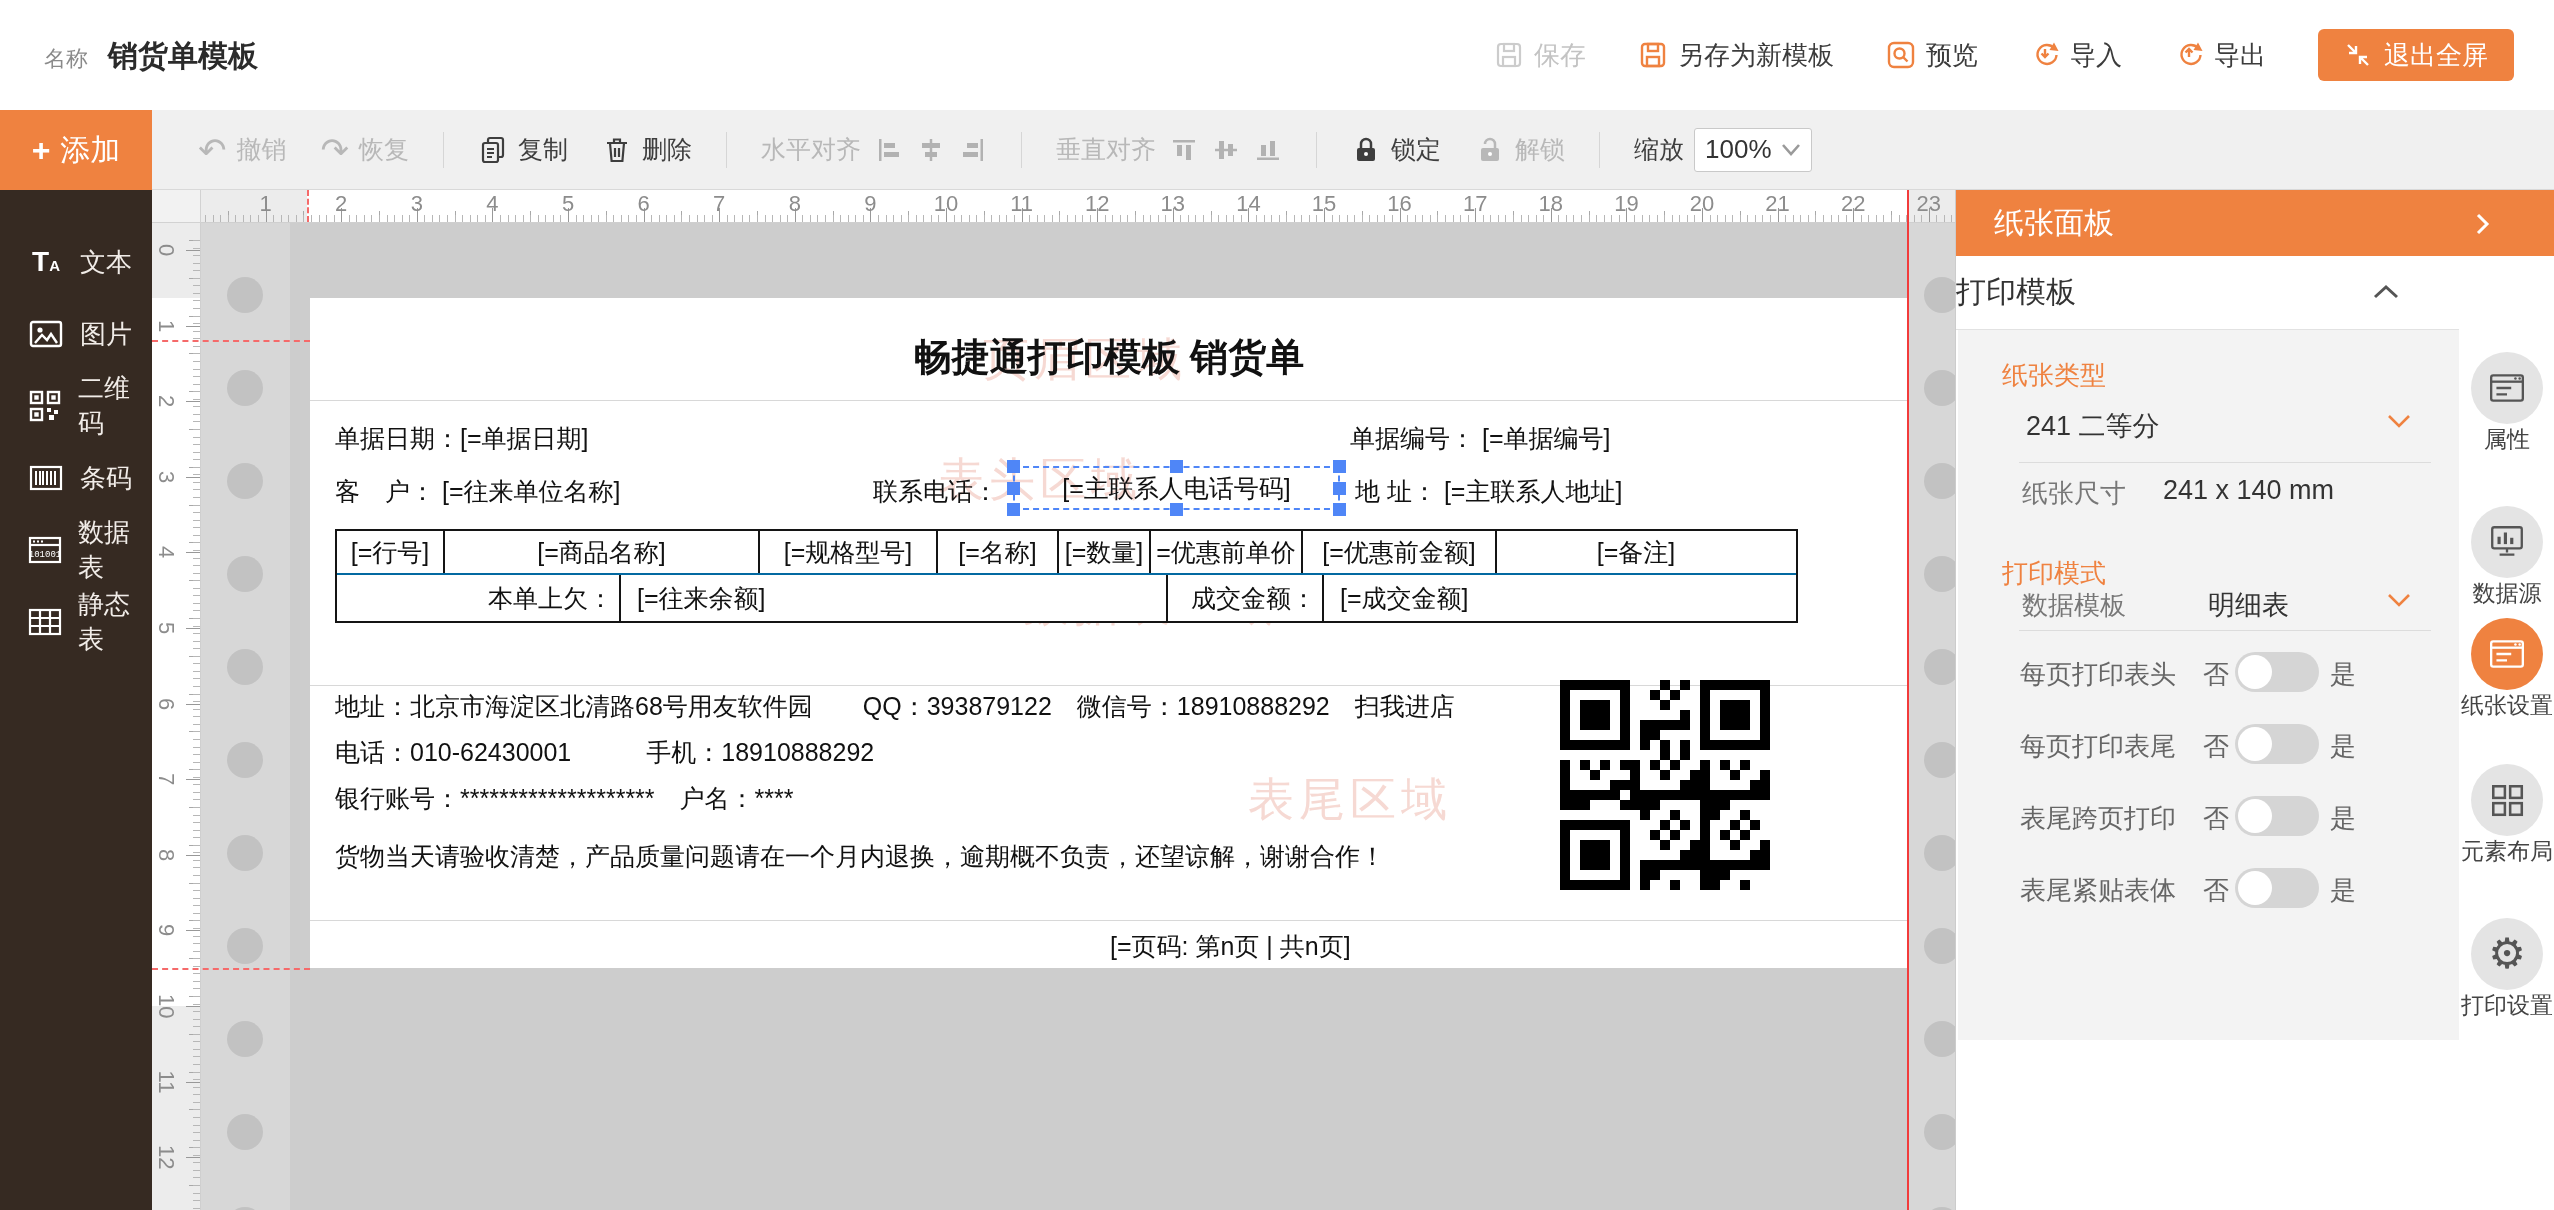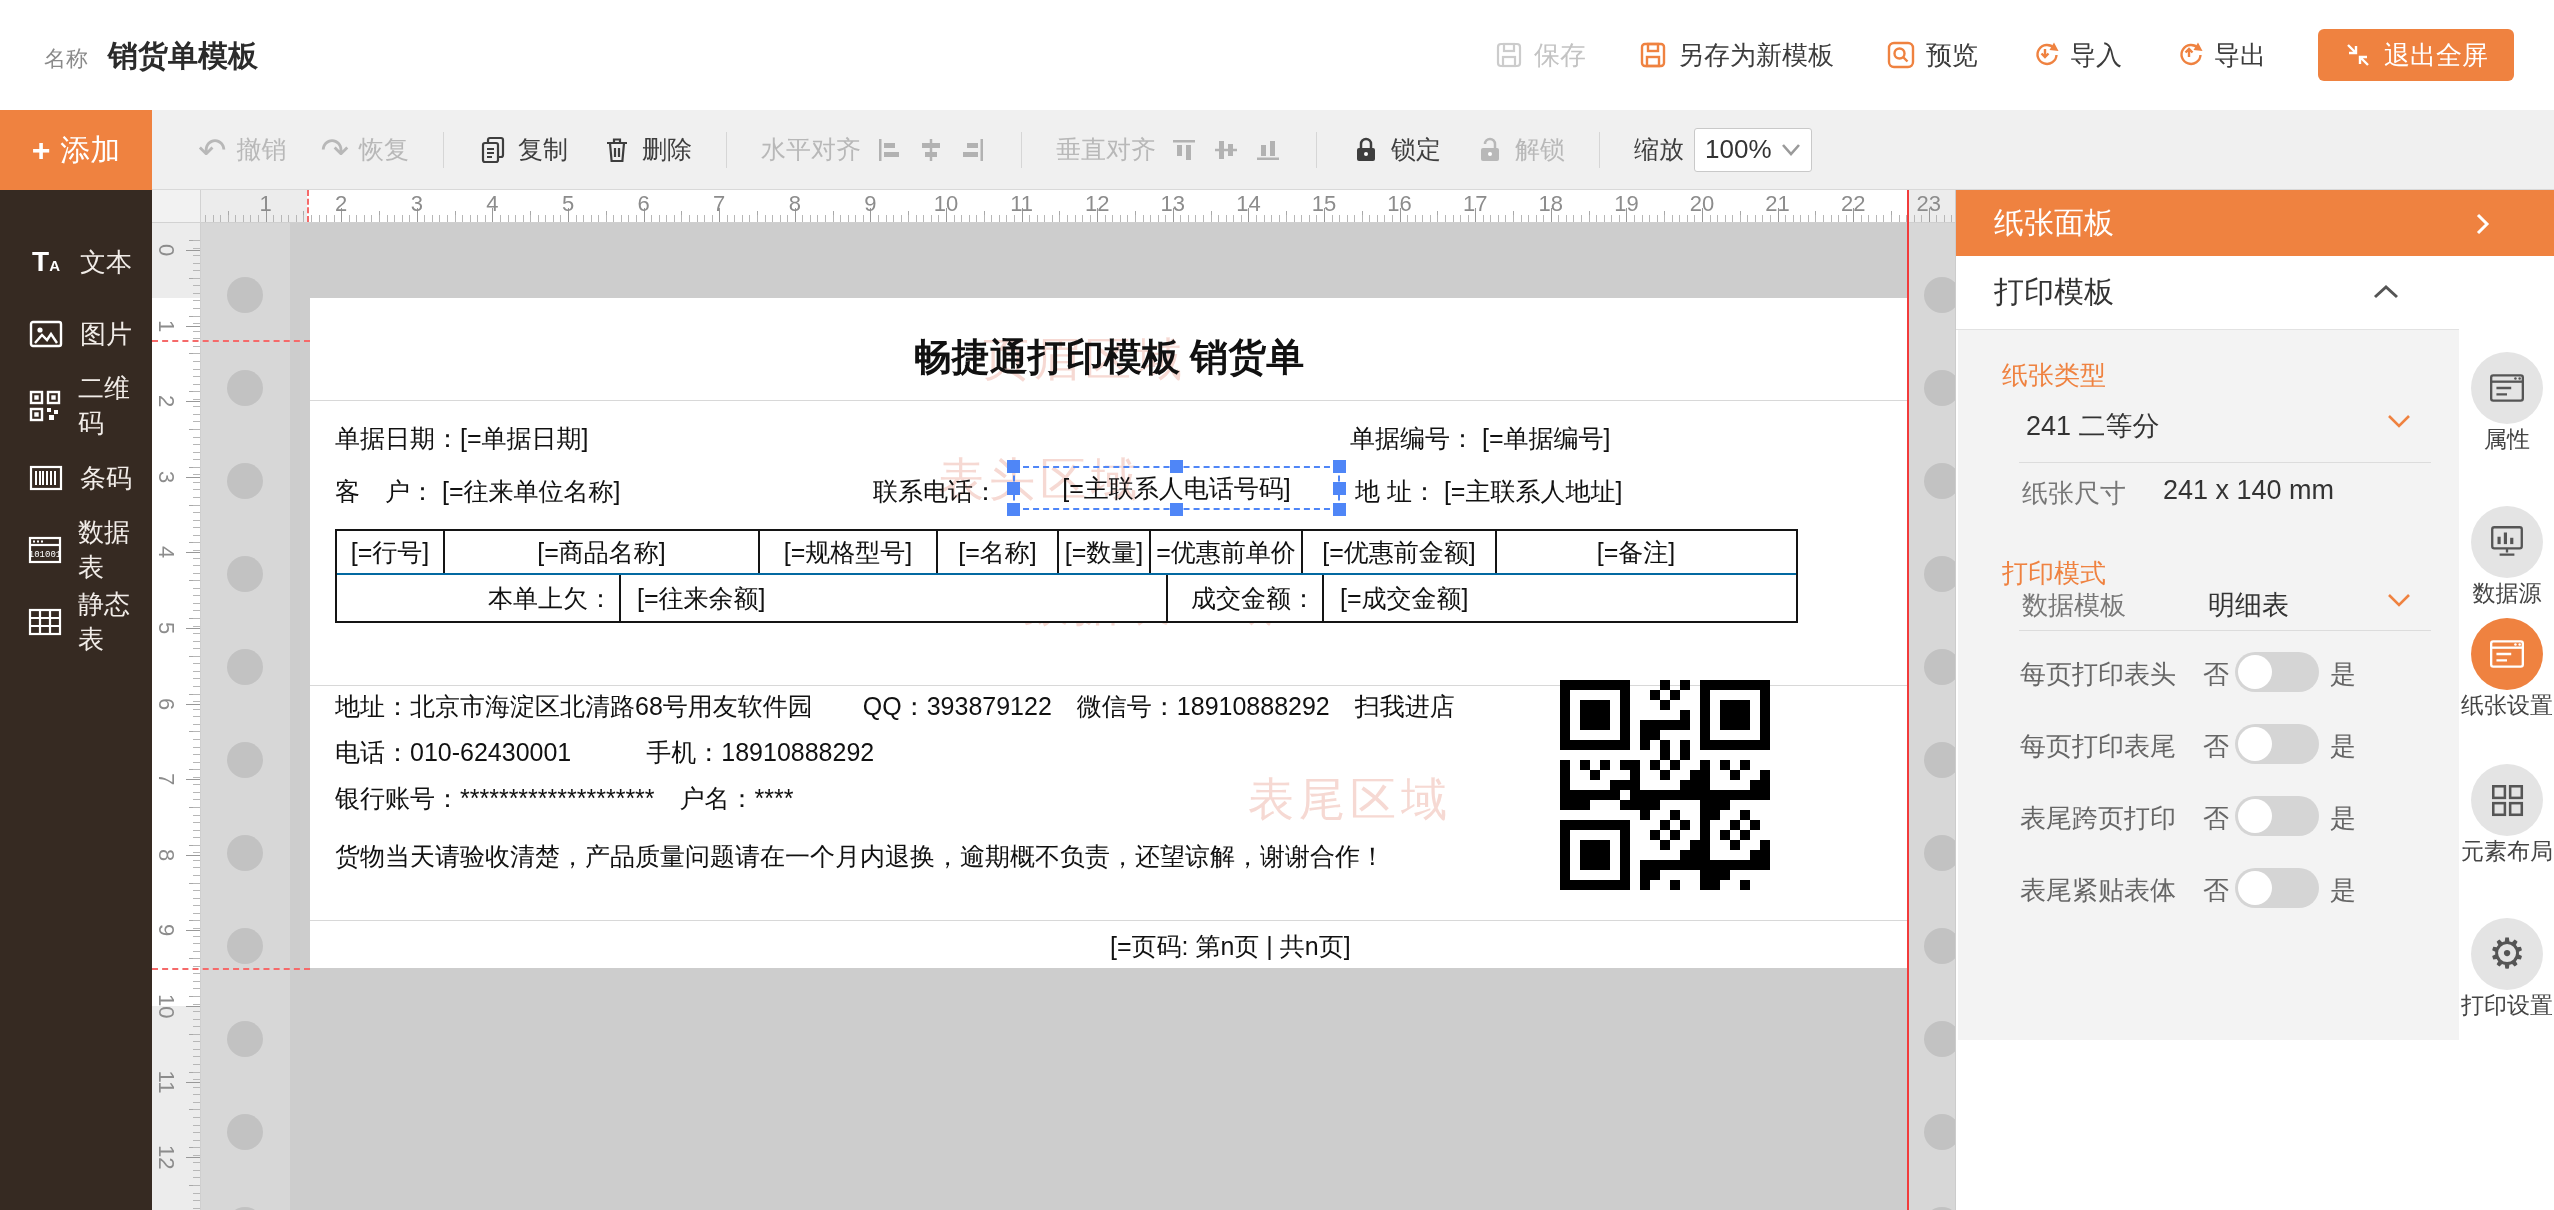--- a/index.html
+++ b/index.html
@@ -92,21 +92,21 @@
   .ft-line{position:absolute;left:25px;font-size:25px;white-space:nowrap;z-index:1}
   #qr{position:absolute;left:1250px;top:382px;width:210px;height:210px;z-index:1}
   #pager{position:absolute;left:800px;top:632px;font-size:25px;z-index:1}
 
   
   #panel{position:absolute;left:1955px;top:190px;width:599px;height:1020px;background:#fff;border-left:1px solid #cccccc}
   #panel-header{position:absolute;left:0;top:0;width:599px;height:66px;background:#ef8240;color:#fff;
                 display:flex;align-items:center;font-size:30px;padding-left:38px;box-sizing:border-box;cursor:pointer}
   #panel-header .chev{position:absolute;right:64px;top:22px}
   #panel-section{position:absolute;left:0;top:66px;width:503px;height:74px;background:#fff;border-bottom:1px solid #e2e2e2;
-                 display:flex;align-items:center;font-size:30px;color:#333;padding-left:38px;box-sizing:border-box;cursor:pointer}
+                 display:flex;align-items:center;font-size:30px;color:#333;box-sizing:border-box;cursor:pointer}
   #panel-section .chev{position:absolute;right:60px;top:28px}
   #panel-body{position:absolute;left:2px;top:140px;width:501px;height:710px;background:#f3f3f3}
   .p-label{position:absolute;left:44px;font-size:26px;color:#ef8240}
   .p-value{position:absolute;font-size:27px;color:#333;white-space:nowrap}
   .p-muted{position:absolute;font-size:26px;color:#777;white-space:nowrap}
   .p-div{position:absolute;left:61px;width:412px;height:1px;background:#dcdcdc}
   .p-chev{position:absolute;right:48px;cursor:pointer}
   .tg-row{position:absolute;left:0;width:501px;height:40px}
   .tg-label{position:absolute;left:62px;top:5px;font-size:26px;color:#666}
   .tg-no{position:absolute;left:245px;top:5px;font-size:26px;color:#666}

